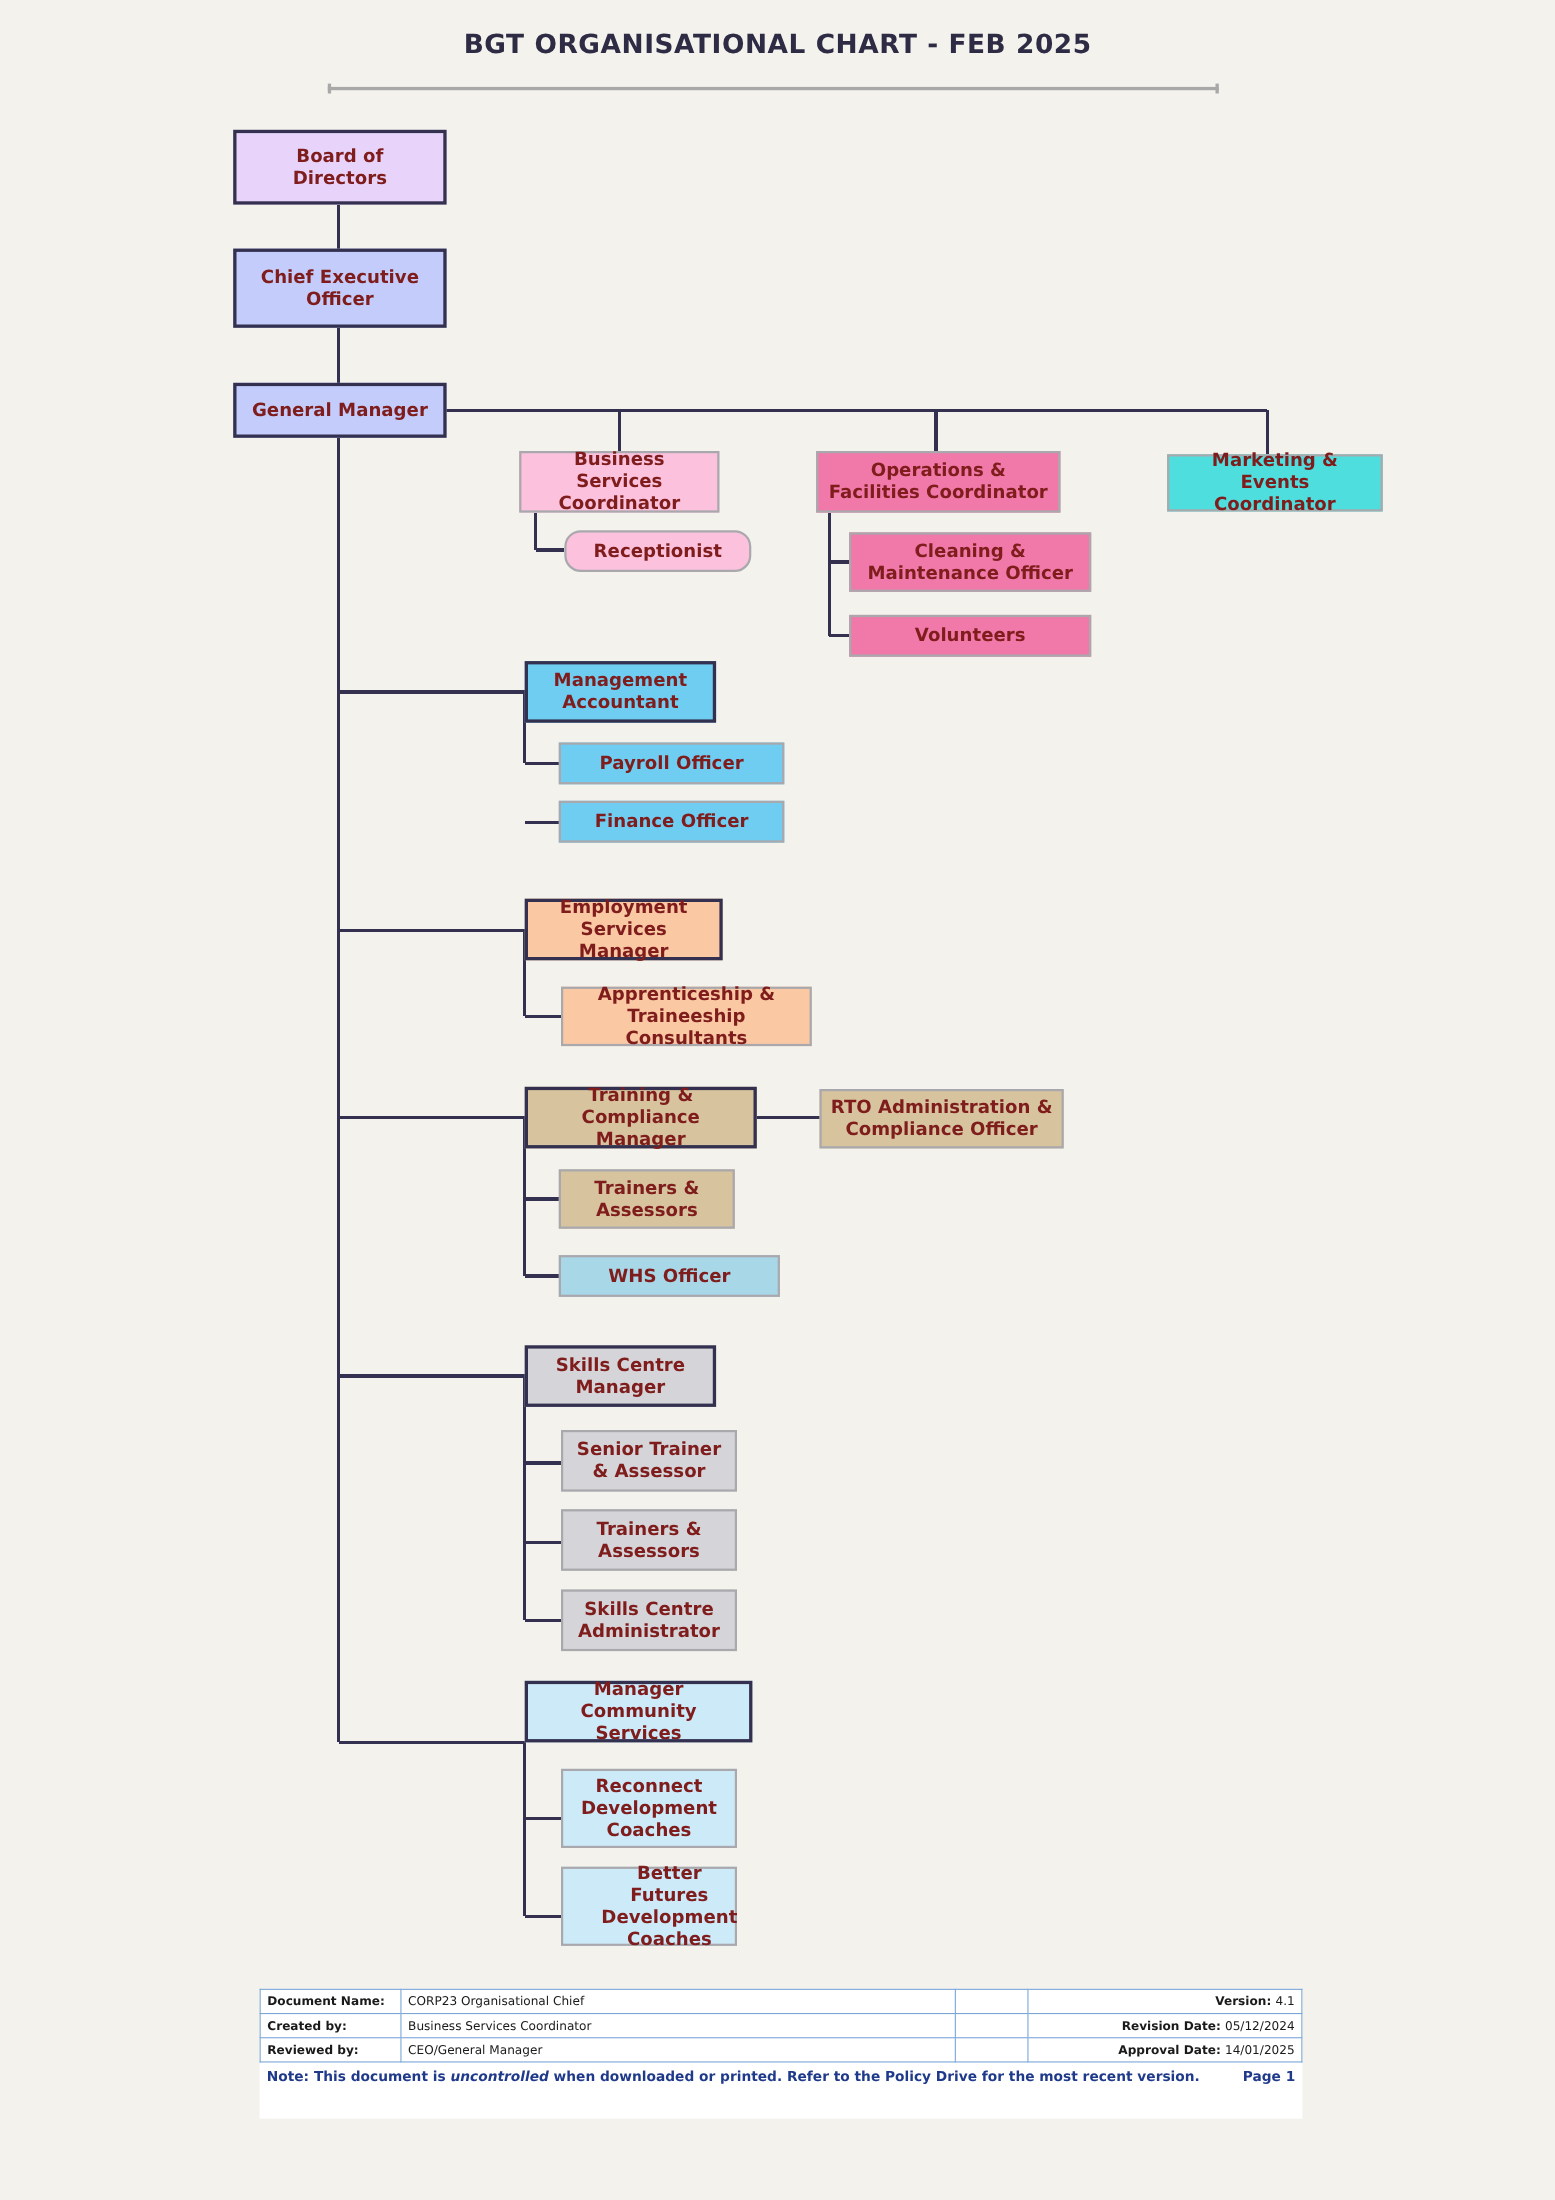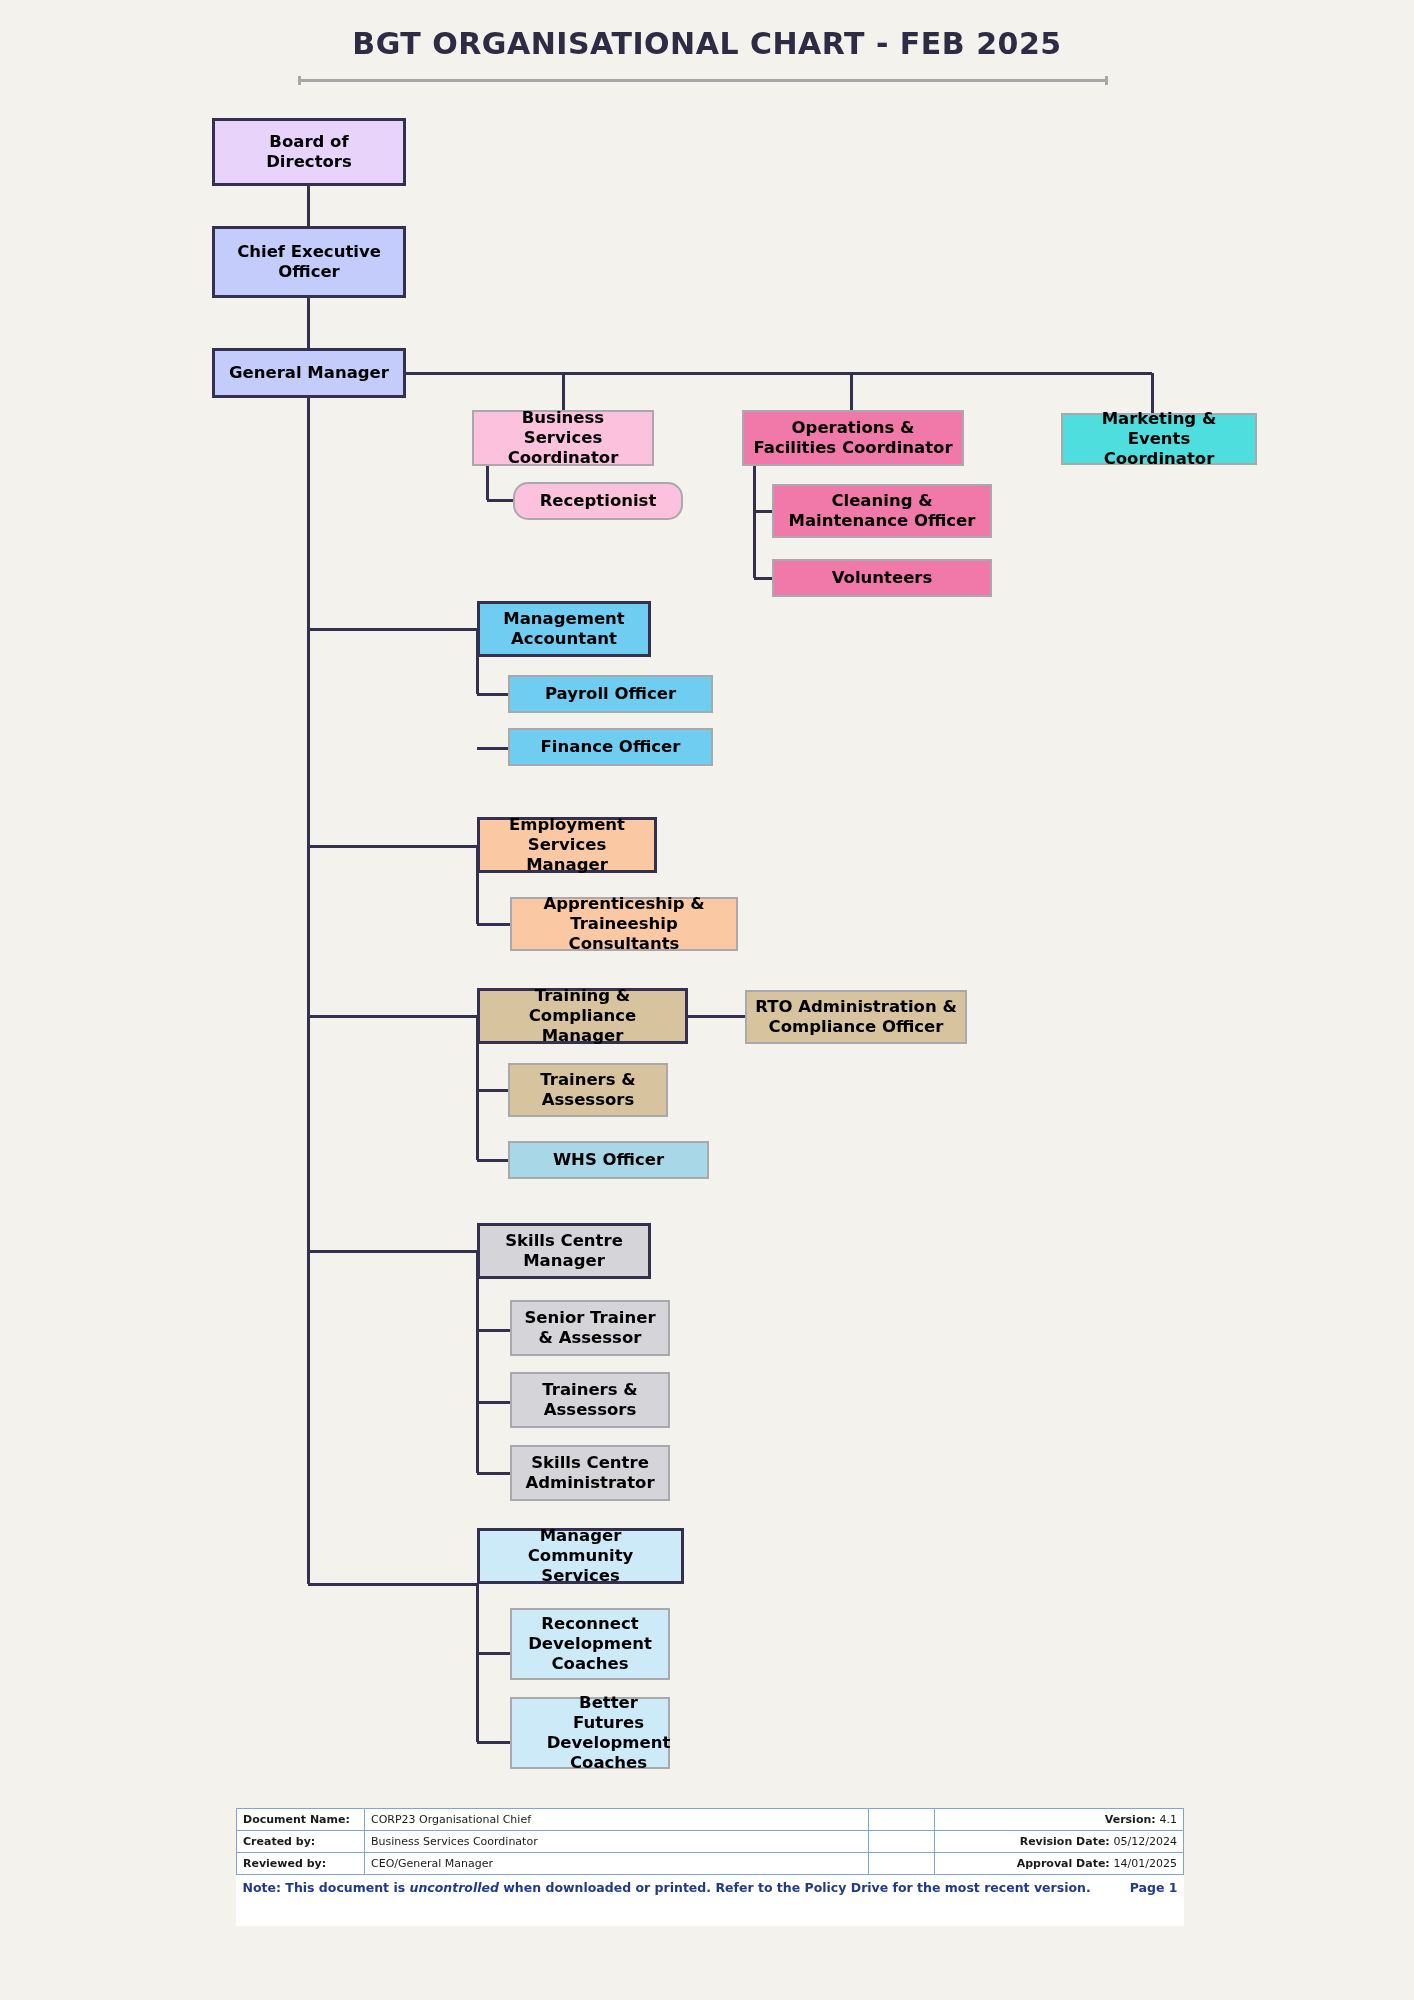--- a/index.html
+++ b/index.html
@@ -13,21 +13,21 @@
     position: relative;
     font-family: "DejaVu Sans", "Liberation Sans", sans-serif;
     overflow: hidden;
   }
 
   
   #chart-title {
     position: absolute;
     left: 0; top: 26px; width: 1414px;
     text-align: center;
-    font-size: 30px;
+    font-size: 24px;
     font-weight: bold;
     letter-spacing: 0.5px;
     color: #2e2b45;
   }
   #title-rule {
     position: absolute;
     left: 298px; top: 76px;
     width: 810px; height: 9px;
   }
   #title-rule .bar {
@@ -51,21 +51,21 @@
     pointer-events: none;
   }
 
   
   .node {
     position: absolute;
     display: flex;
     align-items: center;
     justify-content: center;
     text-align: center;
-    color: #000000;
+    color: #7f1d1d;
     font-weight: bold;
     line-height: 1.22;
     padding: 2px 6px;
     white-space: pre-line;
   }
   .node.lead {
     border: 3px solid #33314f;
     font-size: 16.5px;
   }
   .node.sub {

